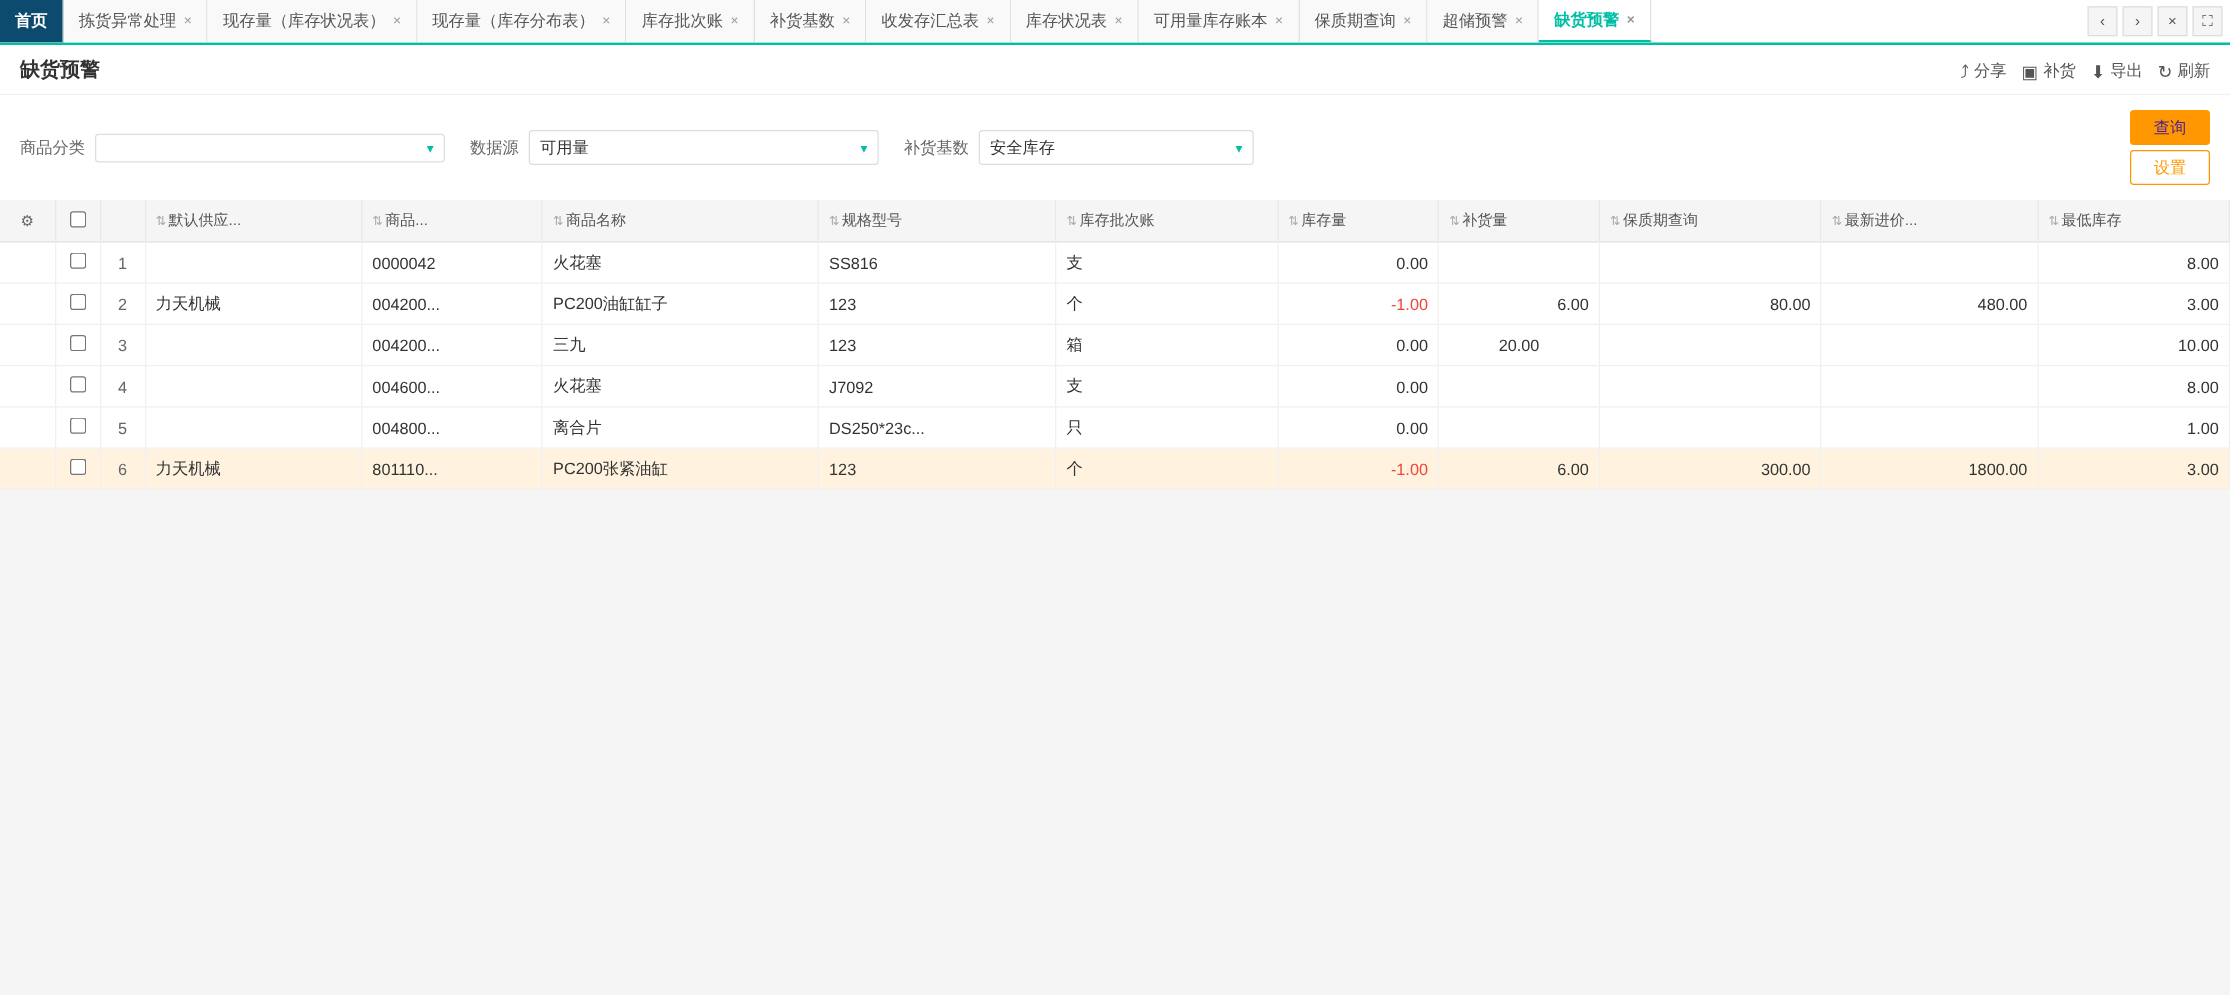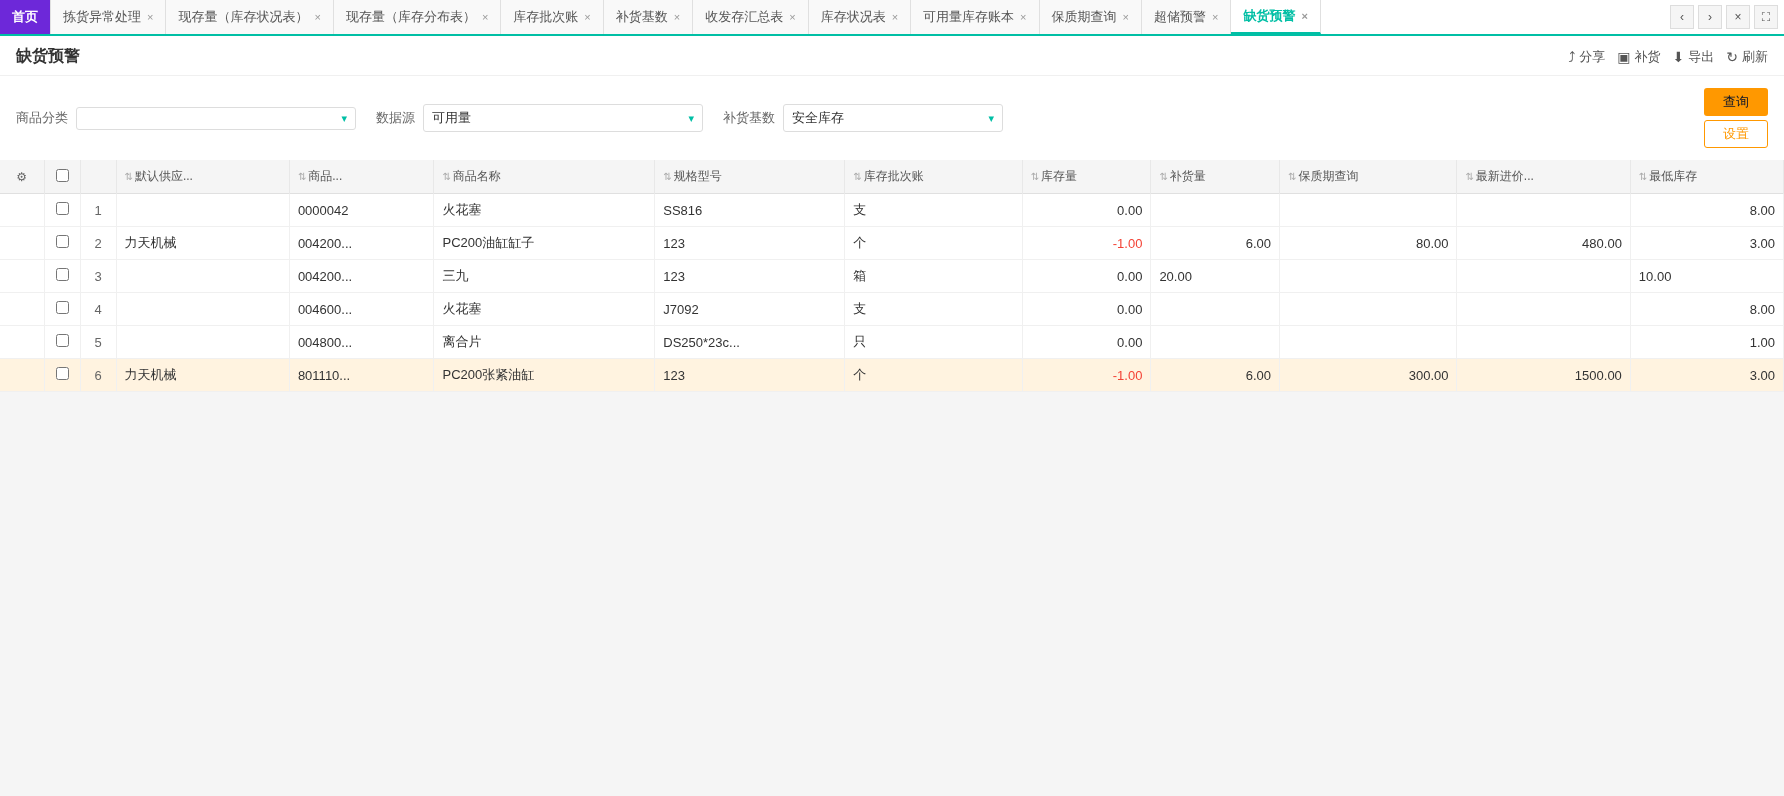--- a/index.html
+++ b/index.html
@@ -32,21 +32,21 @@
       border-bottom: 2px solid #00bfa5;
       font-weight: bold;
     }
     .tab-item .tab-close {
       margin-left: 6px;
       color: #999;
       font-size: 11px;
       cursor: pointer;
     }
     .tab-item.home {
-      background: #6d28d9;
+      background: #0c4a6e;
       color: #fff;
       font-weight: bold;
       align-items: center;
     }
     .tab-nav-btns {
       display: flex;
       align-items: center;
       margin-left: auto;
       padding: 0 4px;
     }
@@ -132,21 +132,21 @@
     .chevron-down { color: #00bfa5; font-size: 11px; margin-left: 8px; }
 
     .filter-actions {
       margin-left: auto;
       display: flex;
       flex-direction: column;
       gap: 4px;
     }
     .btn-query {
       background: #ff9800;
-      color: #0f172a;
+      color: #4c1d95;
       border: none;
       padding: 5px 18px;
       border-radius: 3px;
       cursor: pointer;
       font-size: 13px;
       min-width: 60px;
     }
     .btn-settings {
       background: #fff;
       color: #ff9800;
@@ -378,24 +378,24 @@
     <td class="checkbox-cell">
       <input type="checkbox" style="">
     </td>
     <td class="col-no">3</td>
     <td></td>
     <td>004200...</td>
     <td>三九</td>
     <td>123</td>
     <td>箱</td>
     <td class="" style="text-align:right;">0.00</td>
-    <td style="text-align:left;">20.00</td>
-    <td style="text-align:right;"></td>
-    <td style="text-align:right;"></td>
-    <td style="text-align:left;">10.00</td>
+    <td style="text-align:center;">20.00</td>
+    <td style="text-align:right;"></td>
+    <td style="text-align:right;"></td>
+    <td style="text-align:right;">10.00</td>
   </tr>
           <tr>
     <td style="text-align:center;"></td>
     <td class="checkbox-cell">
       <input type="checkbox" style="">
     </td>
     <td class="col-no">4</td>
     <td></td>
     <td>004600...</td>
     <td>火花塞</td>
@@ -431,20 +431,20 @@
     </td>
     <td class="col-no">6</td>
     <td>力天机械</td>
     <td>801110...</td>
     <td>PC200张紧油缸</td>
     <td>123</td>
     <td>个</td>
     <td class="negative" style="text-align:right;">-1.00</td>
     <td style="text-align:right;">6.00</td>
     <td style="text-align:right;">300.00</td>
-    <td style="text-align:right;">1500.00</td>
+    <td style="text-align:right;">1800.00</td>
     <td style="text-align:right;">3.00</td>
   </tr>
         </tbody>
     </table>
   </div>
 
 </div>
 
 </body></html>

